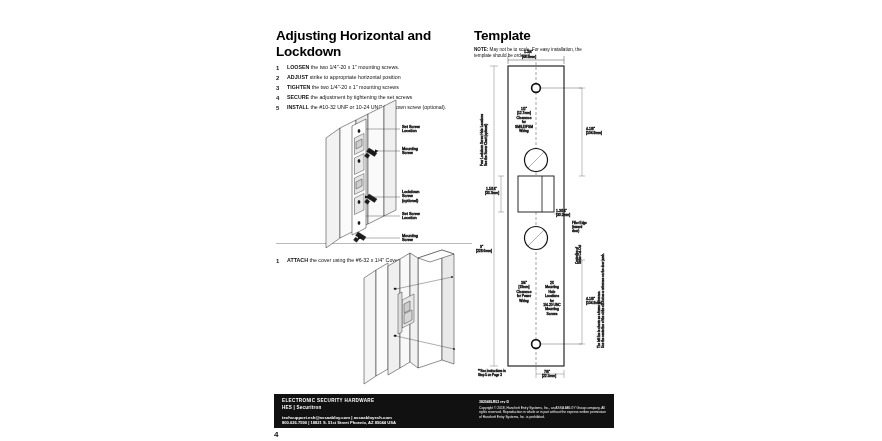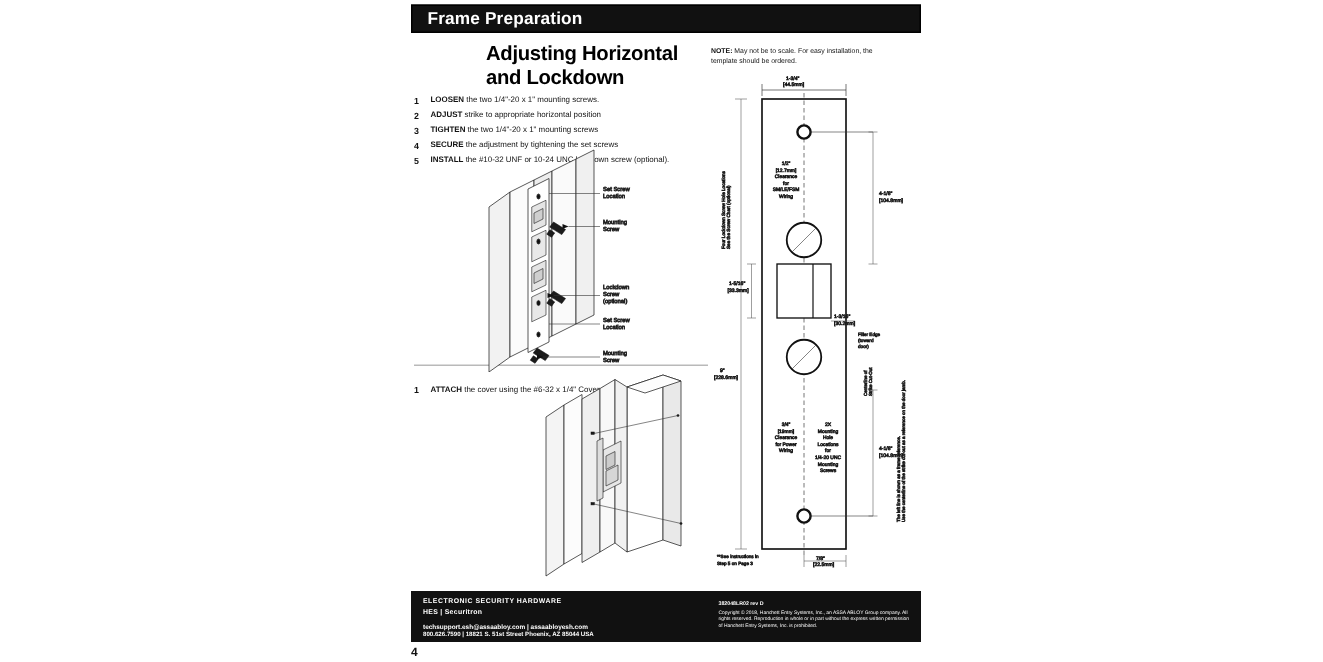--- a/index.html
+++ b/index.html
@@ -30,21 +30,21 @@
   #header-title {
     position:absolute; left:10px; top:3px;
     color:#ffffff; font-size:11.5px; font-weight:bold;
     letter-spacing:.1px;
   }
 
   
   #left-col { position:absolute; left:14px; top:28px; width:196px; }
   .sec-title {
     font-size:13.5px; font-weight:bold; color:#000;
-    letter-spacing:-.2px; line-height:1.15;margin-left:48px;
+    letter-spacing:-.2px; line-height:1.15;
   }
   ol.steps { list-style:none; margin-top:5px; }
   ol.steps li {
     position:relative; padding-left:11px;
     font-size:5.3px; line-height:1.42;
     margin-bottom:2.6px; color:#111;
   }
   ol.steps li .num {
     position:absolute; left:0; top:0;
     font-weight:bold; font-size:5.9px;
@@ -95,23 +95,20 @@
   .lbl { font-family:"Liberation Sans", sans-serif; }
 </style>
 </head>
 <body>
 
 <div class="side-gutter" id="gutter-left"></div>
 <div class="side-gutter" id="gutter-right"></div>
 
 <div id="page">
 
-  <div id="header-bar">
-    <div id="header-title">Frame Preparation</div>
-  </div>
 
   <div id="left-col">
     <div class="sec-title">Adjusting Horizontal and Lockdown</div>
     <ol class="steps" id="steps-list">
         <li><span class="num">1</span><span class="bld">LOOSEN</span><span> the two 1/4"-20 x 1" mounting screws.</span></li>
         <li><span class="num">2</span><span class="bld">ADJUST</span><span> strike to appropriate horizontal position</span></li>
         <li><span class="num">3</span><span class="bld">TIGHTEN</span><span> the two 1/4"-20 x 1" mounting screws</span></li>
         <li><span class="num">4</span><span class="bld">SECURE</span><span> the adjustment by tightening the set screws</span></li>
         <li><span class="num">5</span><span class="bld">INSTALL</span><span> the #10-32 UNF or 10-24 UNC lockdown screw (optional).</span></li>
       </ol>
@@ -119,20 +116,21 @@
 
   <div id="rule-mid"></div>
 
   <div id="cover-sec">
     <ol class="steps" id="cover-list">
         <li><span class="num">1</span><span class="bld">ATTACH</span><span> the cover using the #6-32 x 1/4" Cover Screws</span></li>
       </ol>
   </div>
 
   <div id="tmpl-col">
+    <div class="sec-title">Template</div>
     <div id="tmpl-note">
       <b>NOTE:</b><span> May not be to scale. For easy installation, the template should be ordered.</span>
     </div>
   </div>
 
   <div id="illus-top">
     <svg width="155" height="150" viewBox="0 0 155 150" fill="none" stroke="#222" stroke-width="0.5">
 
       <path d="M4 40 L18 30 L18 140 L4 150 Z" fill="#f2f2f2"></path>
       <path d="M18 30 L34 22 L34 132 L18 140 Z" fill="#fbfbfb"></path>

